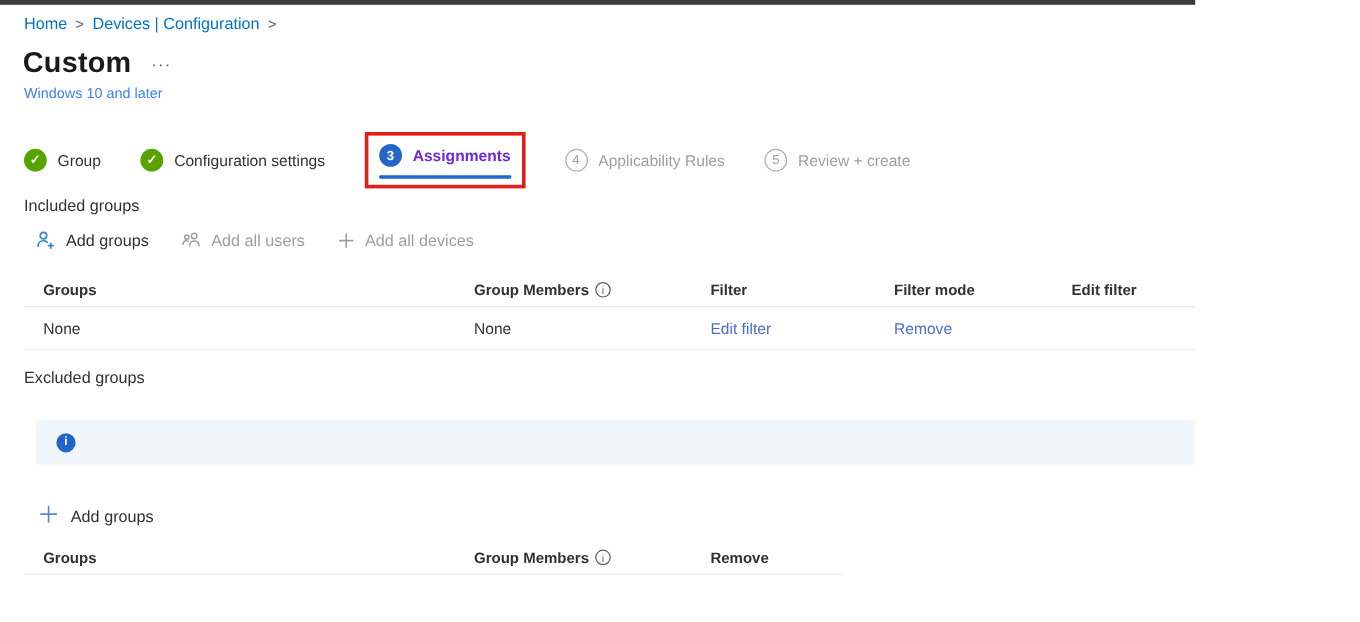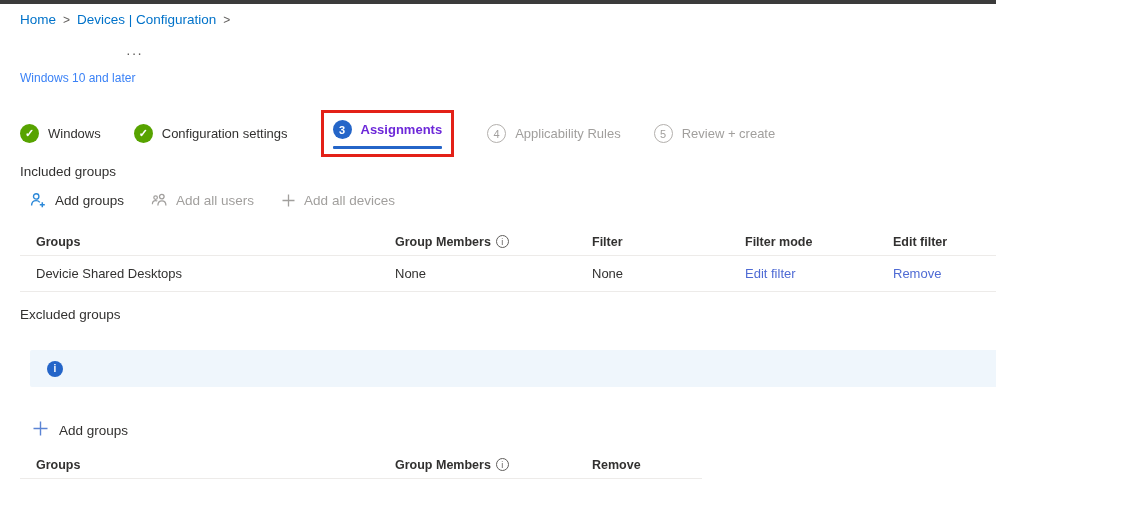--- a/index.html
+++ b/index.html
@@ -78,27 +78,28 @@
 <div class="page">
   <div class="topbar"></div>
 
   <div class="breadcrumb">
     <span class="crumb">Home</span>
     <span class="crumb-sep">&gt;</span>
     <span class="crumb">Devices | Configuration</span>
     <span class="crumb-sep">&gt;</span>
   </div>
 
+  <div class="title">Custom</div>
   <div class="title-dots">···</div>
   <div class="subtitle">Windows 10 and later</div>
 
   <div class="tabs">
     <div class="tab">
       <span class="step-circle step-done">✓</span>
-      <span class="tab-label">Windows</span>
+      <span class="tab-label">Group</span>
     </div>
     <div class="tab">
       <span class="step-circle step-done">✓</span>
       <span class="tab-label">Configuration settings</span>
     </div>
     <div class="tab-activebox">
       <div class="tab">
         <span class="step-circle step-active">3</span>
         <span class="tab-label">Assignments</span>
       </div>
@@ -154,21 +155,20 @@
       <div class="cell">
         <span>Group Members</span>
         <span class="info-i">i</span>
       </div>
       <div class="cell">Filter</div>
       <div class="cell">Filter mode</div>
       <div class="cell">Edit filter</div>
       <div class="cell">Remove</div>
     </div>
     <div class="trow tbody-row">
-      <div class="cell">Devicie Shared Desktops</div>
       <div class="cell">None</div>
       <div class="cell">None</div>
       <div class="cell"><a class="link-soft">Edit filter</a></div>
       <div class="cell"><a class="link-soft">Remove</a></div>
     </div>
   </div>
 
   <div class="section-label" style="top:307px;">Excluded groups</div>
 
   <div class="banner">

